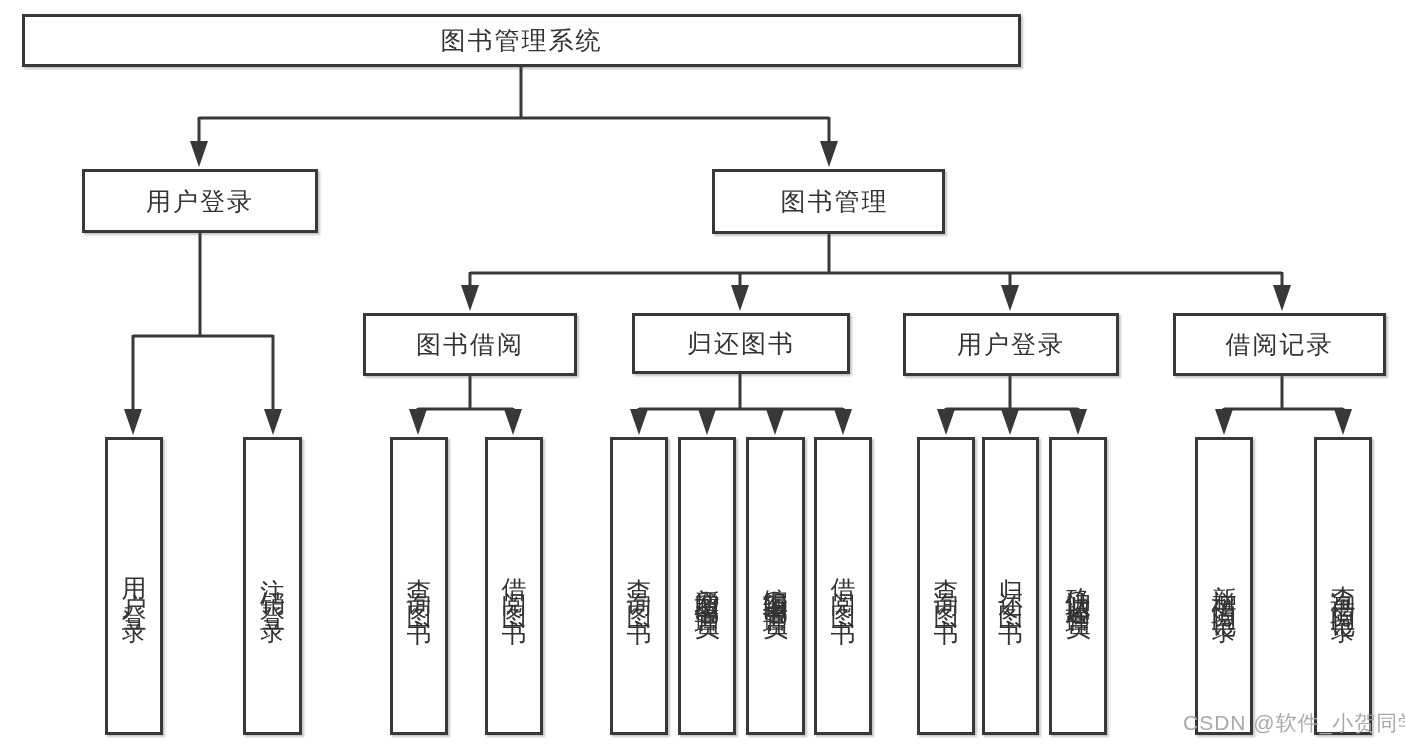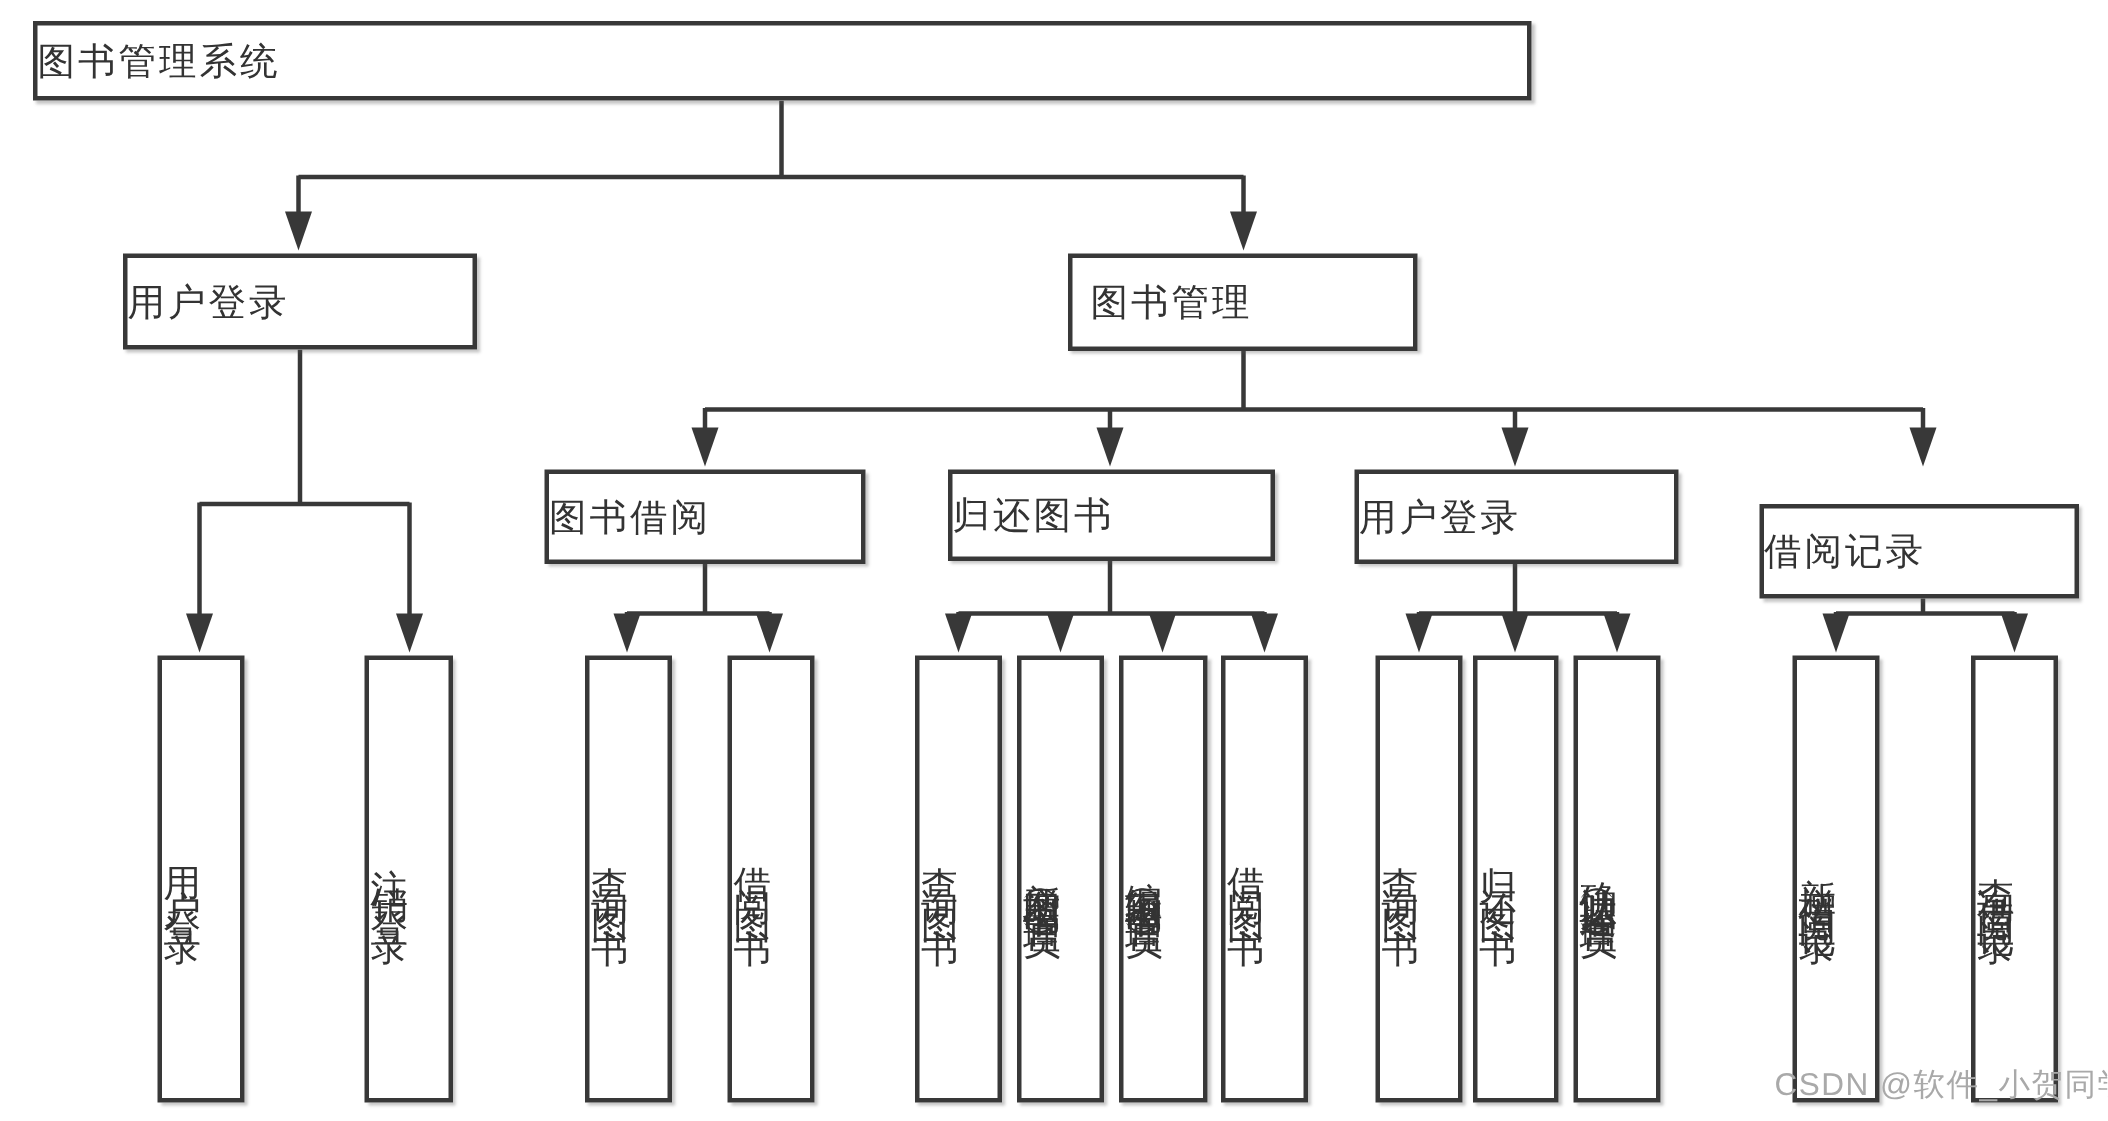--- a/index.html
+++ b/index.html
@@ -19,20 +19,21 @@
   }
   #connectors path { stroke: #383838; stroke-width: 3; fill: none; }
   #connectors polygon { fill: #383838; stroke: none; }
   .node {
     position: absolute;
     box-sizing: border-box;
     border: 3px solid #383838;
     background: #ffffff;
     display: flex;
     align-items: center;
+    justify-content: center;
     box-shadow: 2px 2px 2px rgba(90,90,90,0.35);
     color: #333333;
   }
   .node.h span {
     font-size: 25px;
     letter-spacing: 2px;
     color: #333333;
     white-space: nowrap;
   }
   .node.v span {
@@ -136,21 +137,21 @@
 
   <div class="node h" style="left:363px; top:313px; width:214px; height:63px;">
     <span>图书借阅</span>
   </div>
   <div class="node h" style="left:632px; top:313px; width:218px; height:61px;">
     <span>归还图书</span>
   </div>
   <div class="node h" style="left:903px; top:313px; width:216px; height:63px;">
     <span>用户登录</span>
   </div>
-  <div class="node h" style="left:1173px; top:313px; width:213px; height:63px;margin-top:23px;">
+  <div class="node h" style="left:1173px; top:313px; width:213px; height:63px;">
     <span>借阅记录</span>
   </div>
 
   <div class="node v" style="left:105px; top:437px; width:58px; height:298px;">
     <span class="ls-lg">用户登录</span>
   </div>
   <div class="node v" style="left:243px; top:437px; width:59px; height:298px;">
     <span class="ls-lg">注销登录</span>
   </div>
 

